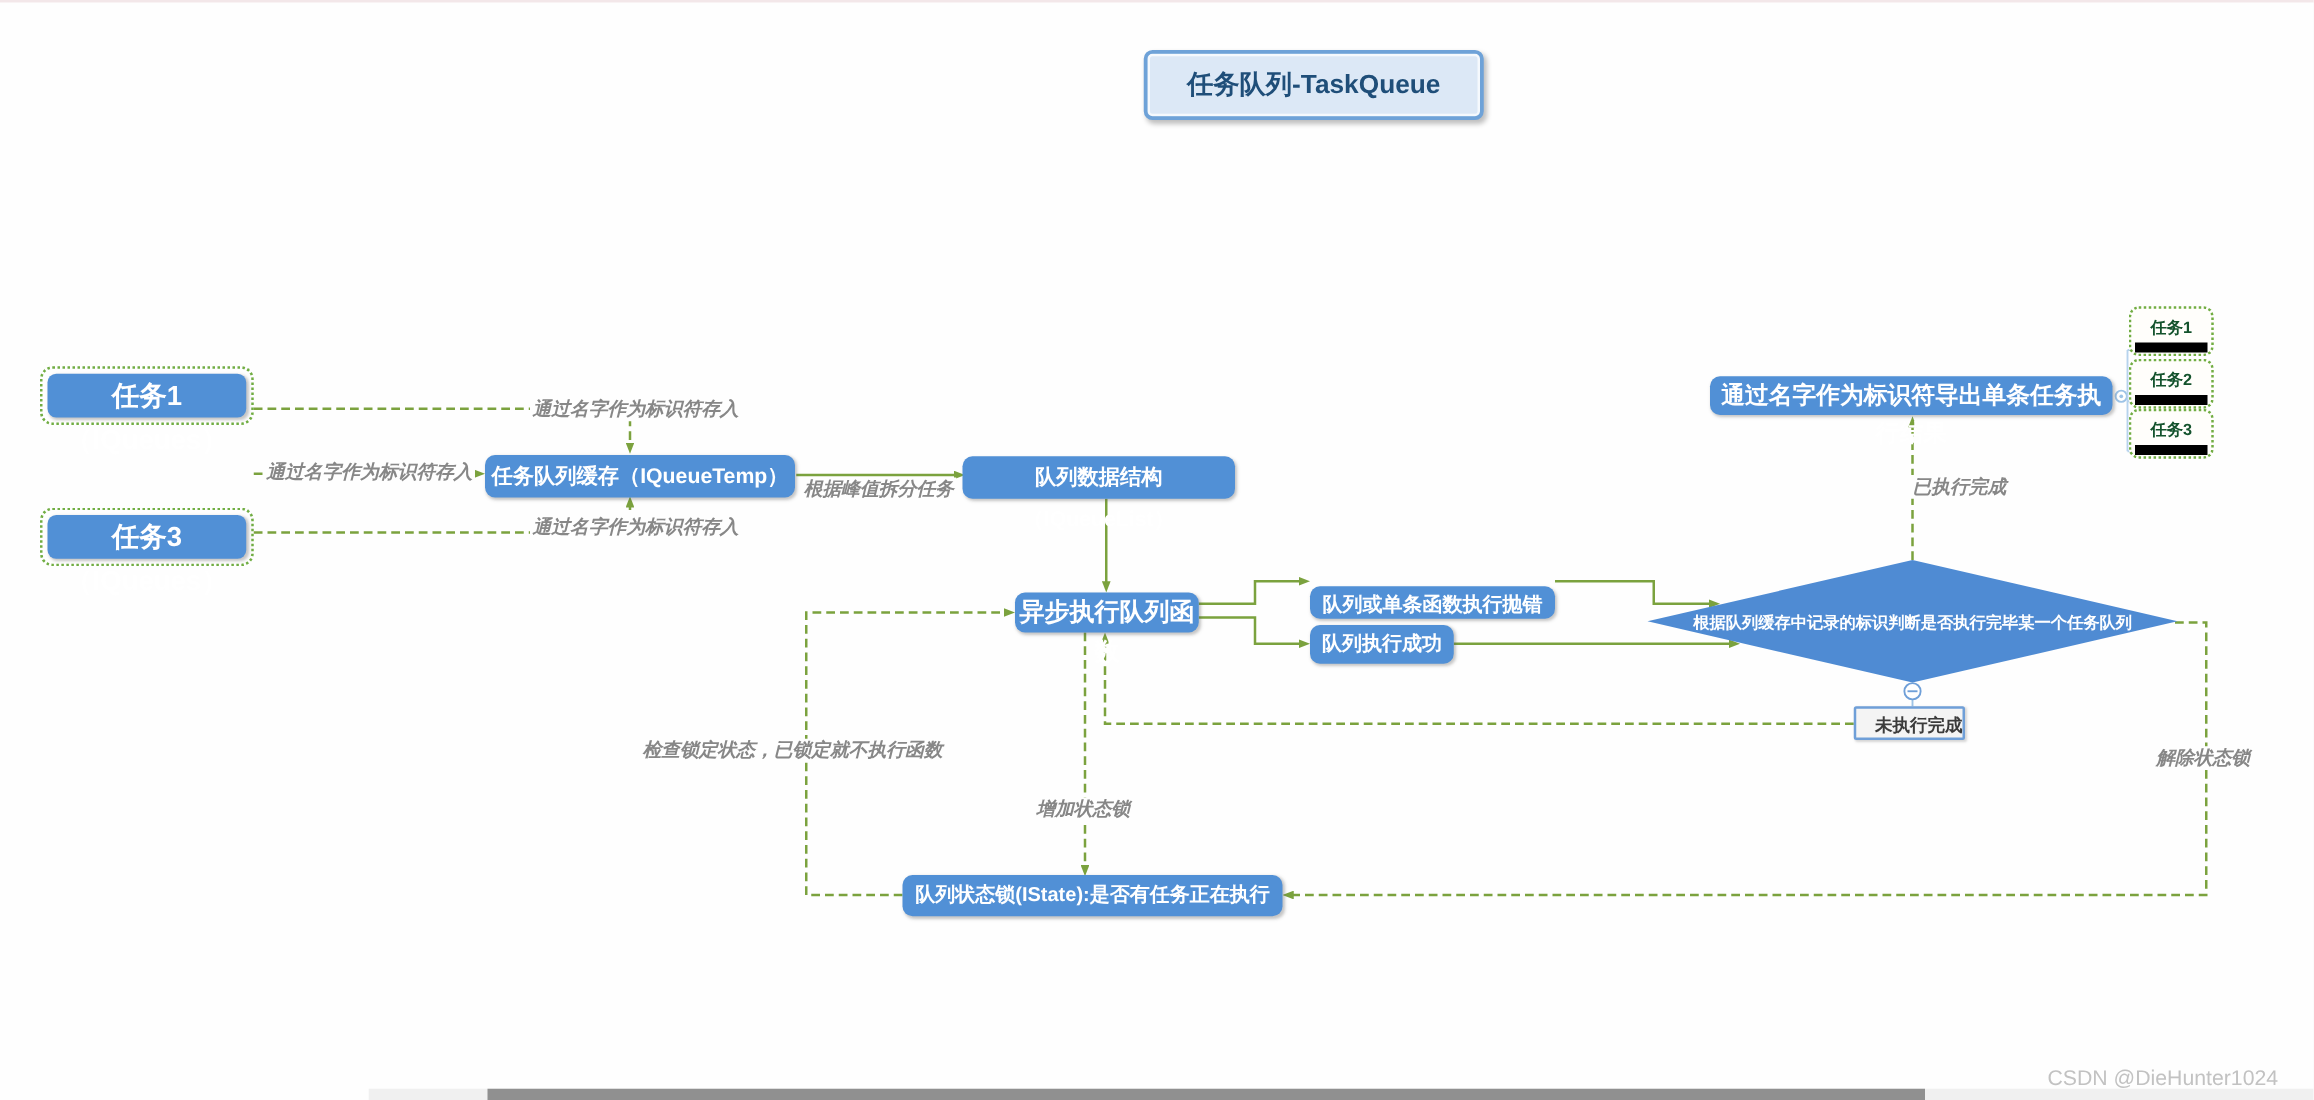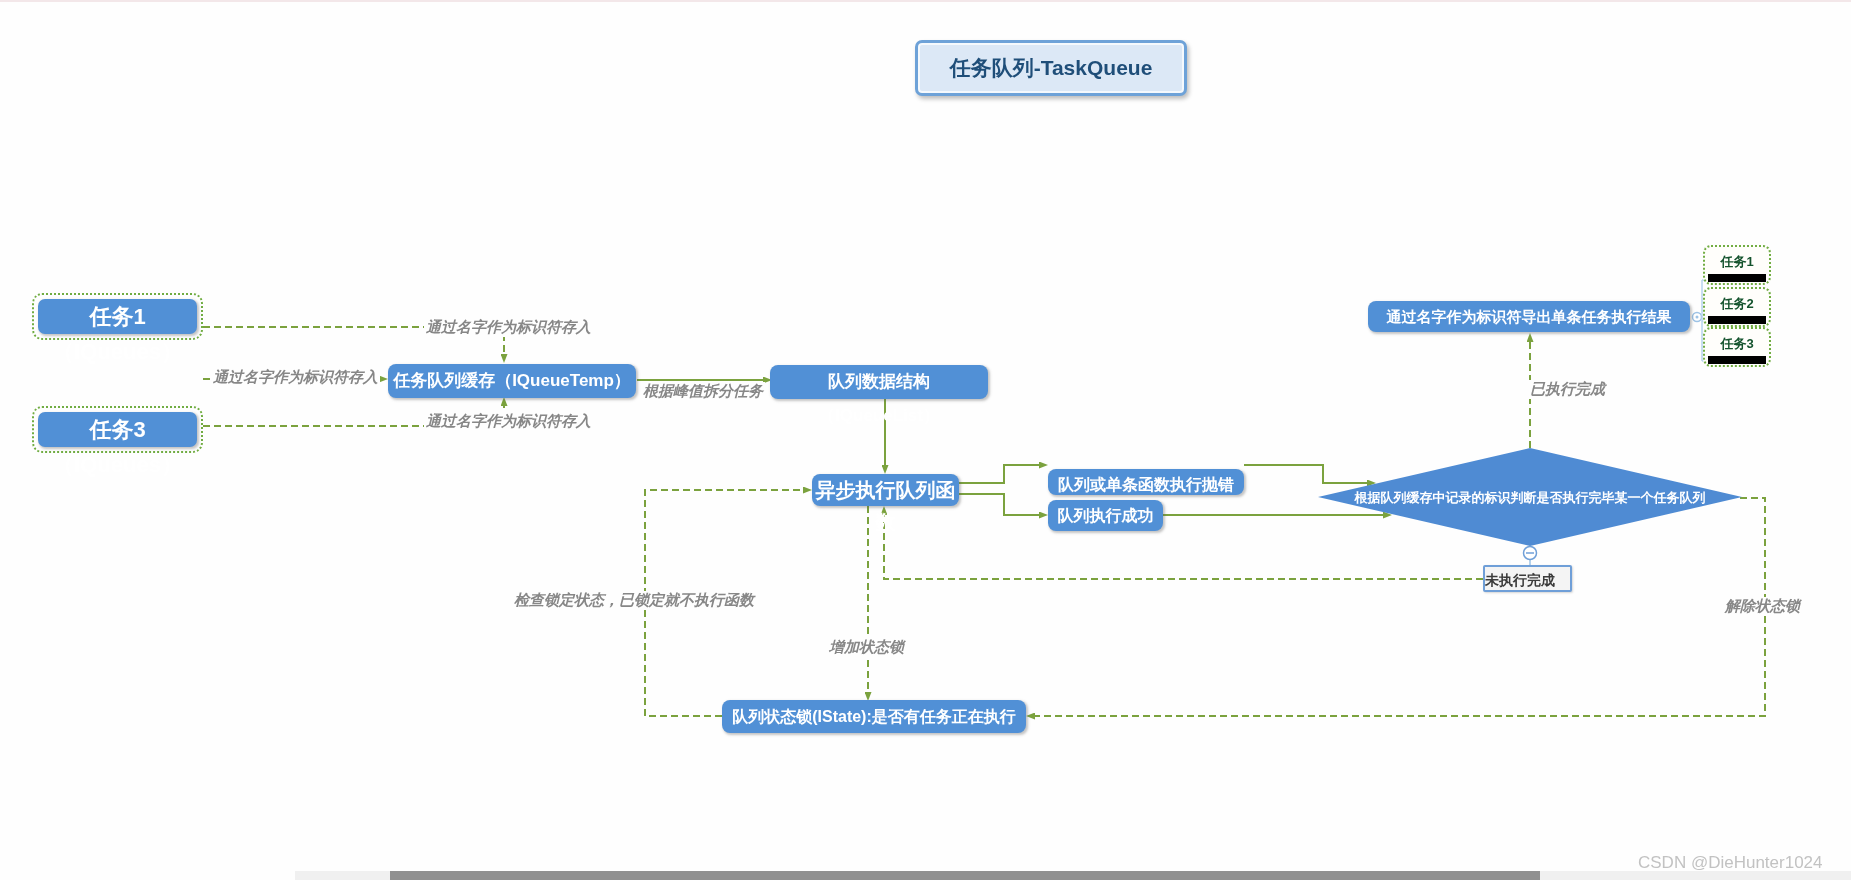--- a/index.html
+++ b/index.html
@@ -23,26 +23,26 @@
     background:#5190d6;color:#fff;font-weight:bold;text-align:center;
     border-radius:8px;box-shadow:1.5px 1.5px 2.5px rgba(90,90,90,.35);
     position:absolute;z-index:2;box-sizing:border-box;
   }
   .node.inner{position:relative;margin:4px;height:35px;line-height:35px;font-size:22px;border-radius:7px;}
   .n-temp {left:388px; top:362px; width:248px; height:34px; line-height:34px; font-size:17px;}
   .n-list {left:770px; top:363px; width:218px; height:34px; line-height:34px; font-size:17px;}
   .n-async{left:812px; top:472px; width:147px; height:32px; line-height:32px; font-size:20px;}
   .n-throw{left:1048px;top:447px; width:196px; height:26px; line-height:31px; font-size:16px;margin-top:20px;}
   .n-succ {left:1048px;top:498px; width:115px; height:31px; line-height:31px; font-size:16px;}
-  .n-export{left:1368px;top:299px;width:322px; height:31px; line-height:31px; font-size:15px;}
+  .n-export{left:1368px;top:299px;width:322px; height:31px; line-height:31px; font-size:19px;}
   .n-state{left:722px; top:698px; width:304px; height:33px; line-height:33px; font-size:16px;}
   .n-notdone{
     position:absolute;z-index:2;left:1483px;top:563px;width:89px;height:27px;line-height:27px;
     background:#f4f4f4;border:2px solid #6f9fd8;border-radius:2px;box-sizing:border-box;
-    color:#3b3b3b;font-size:14px;font-weight:bold;text-align:left;box-shadow:1px 1px 2px rgba(120,120,120,.3);
+    color:#3b3b3b;font-size:14px;font-weight:bold;text-align:right;box-shadow:1px 1px 2px rgba(120,120,120,.3);
   }
   .diamond-label{
     position:absolute;z-index:2;left:1340px;top:487px;width:380px;height:17px;
     color:#fff;font-size:13px;font-weight:bold;text-align:center;line-height:17px;white-space:nowrap;
   }
   .rtask{position:absolute;z-index:2;width:68px;border:2px dotted #71ad43;border-radius:8px;box-sizing:border-box;background:#fffefb;padding:2px 3px 0 3px;}
   .rtask .line-node{border-bottom:8px solid #000000;color:#14532d;font-size:13px;font-weight:bold;text-align:center;padding:4px 0 3px 0;}
   .r1{left:1703px;top:243px;height:40px;}
   .r2{left:1703px;top:285px;height:40px;}
   .r3{left:1703px;top:325px;height:40px;}

